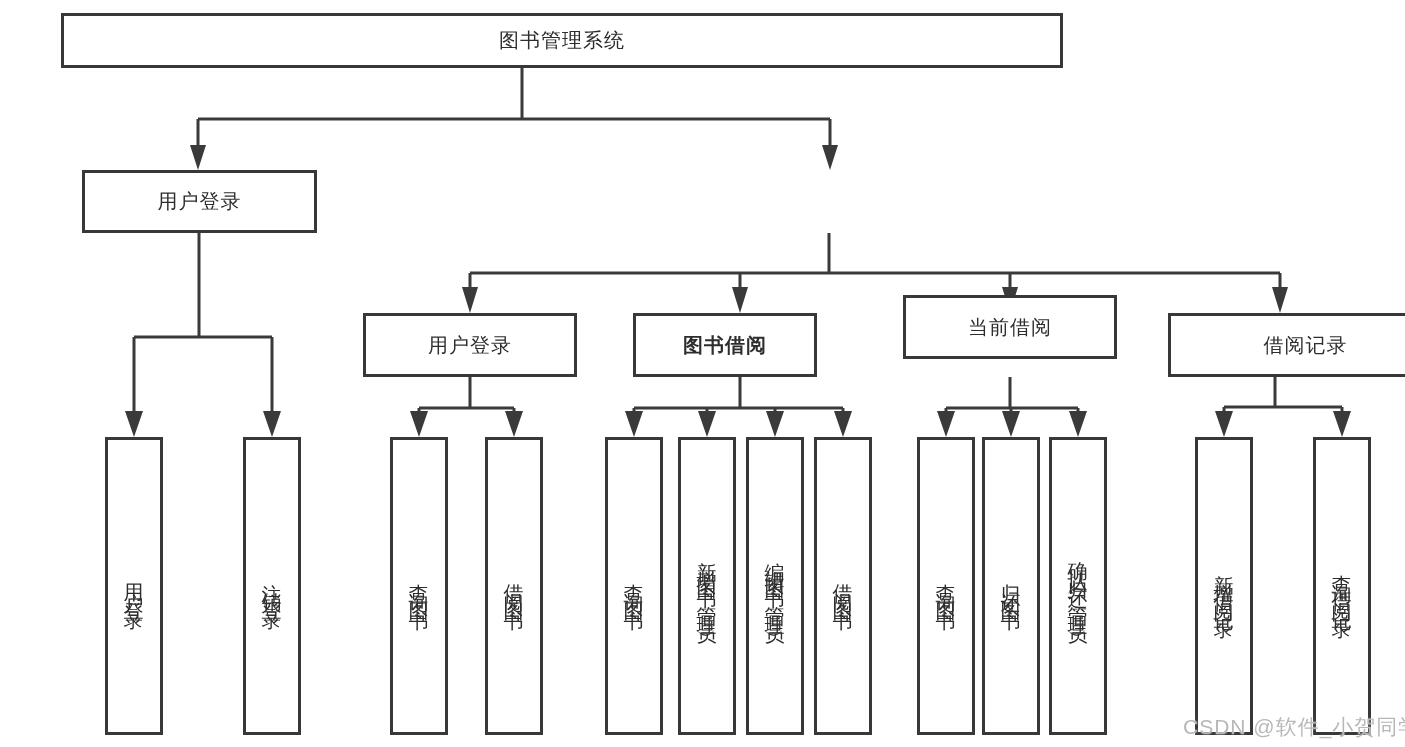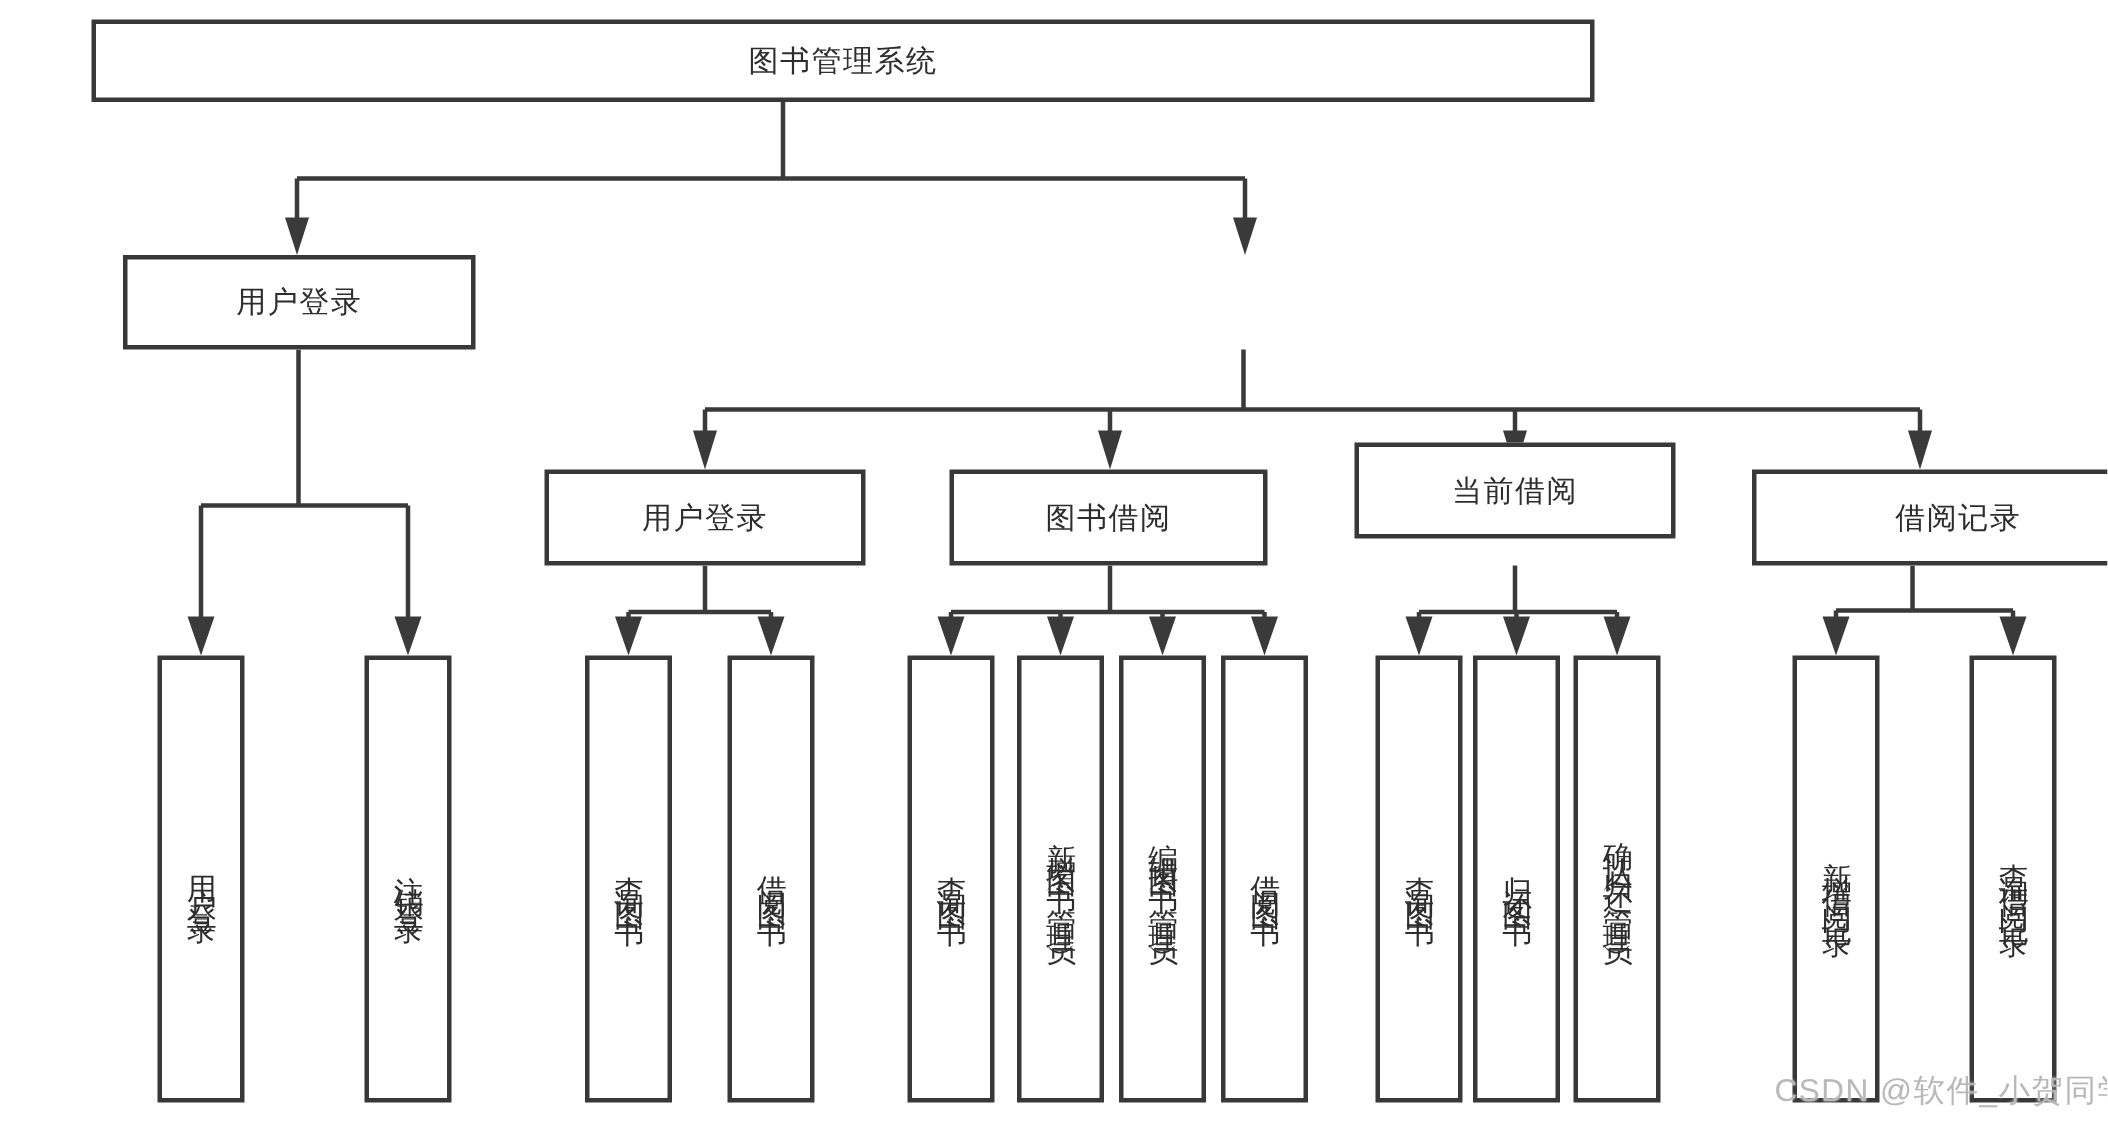--- a/index.html
+++ b/index.html
@@ -79,21 +79,21 @@
       M1069 411 L1087 411 L1078 437 Z
       M1215 411 L1233 411 L1224 437 Z
       M1333 411 L1351 411 L1342 437 Z"></path>
   </svg>
 
   <div class="node" style="left:21px; top:13px; width:1002px; height:55px;margin-left:40px;">图书管理系统</div>
 
   <div class="node" style="left:82px; top:170px; width:235px; height:63px;">用户登录</div>
 
   <div class="node" style="left:363px; top:313px; width:214px; height:64px;">用户登录</div>
-  <div class="node" style="left:633px; top:313px; width:212px; height:64px;">图书借阅</div>
+  <div class="node" style="left:633px; top:313px; width:184px; height:64px;font-weight:bold;">图书借阅</div>
   <div class="node" style="left:903px; top:295px; width:214px; height:64px;">当前借阅</div>
   <div class="node" style="left:1168px; top:313px; width:254px; height:64px;padding-left:21px;">借阅记录</div>
 
   <div class="node leaf" style="left:105px;">
     <span class="vtext">用户登录</span>
   </div>
   <div class="node leaf" style="left:243px;">
     <span class="vtext">注销登录</span>
   </div>
 

